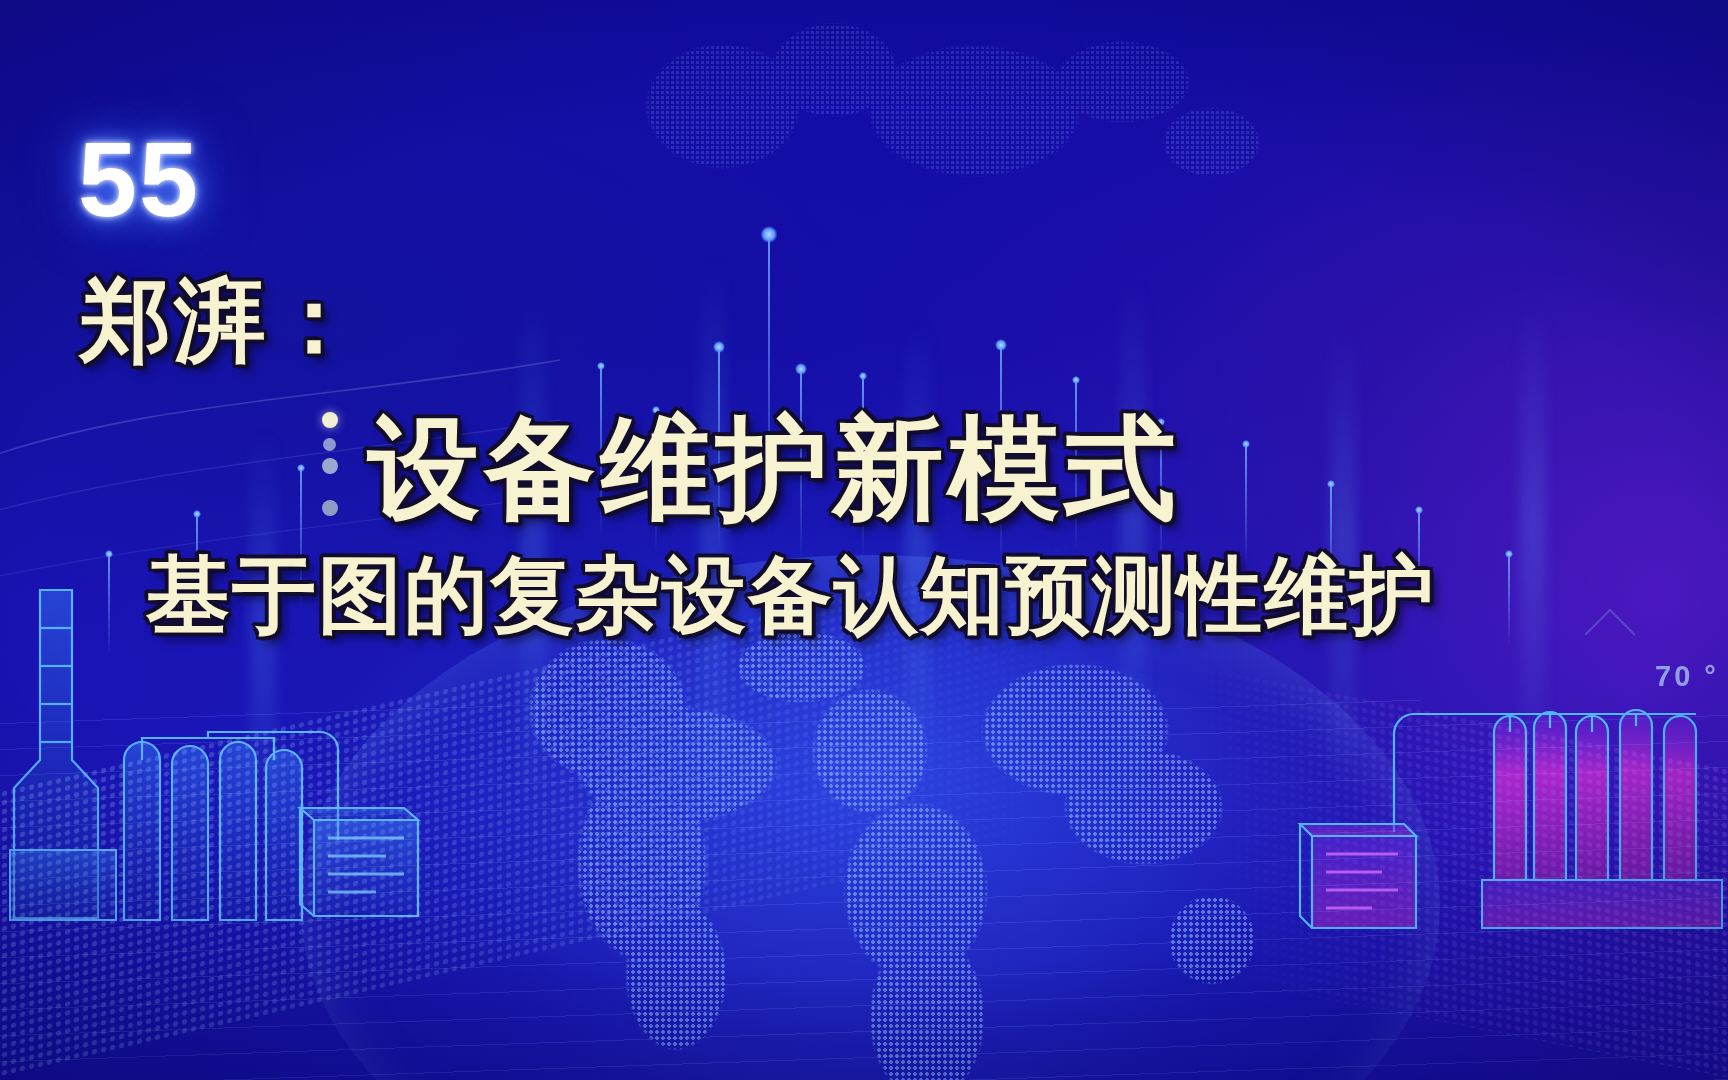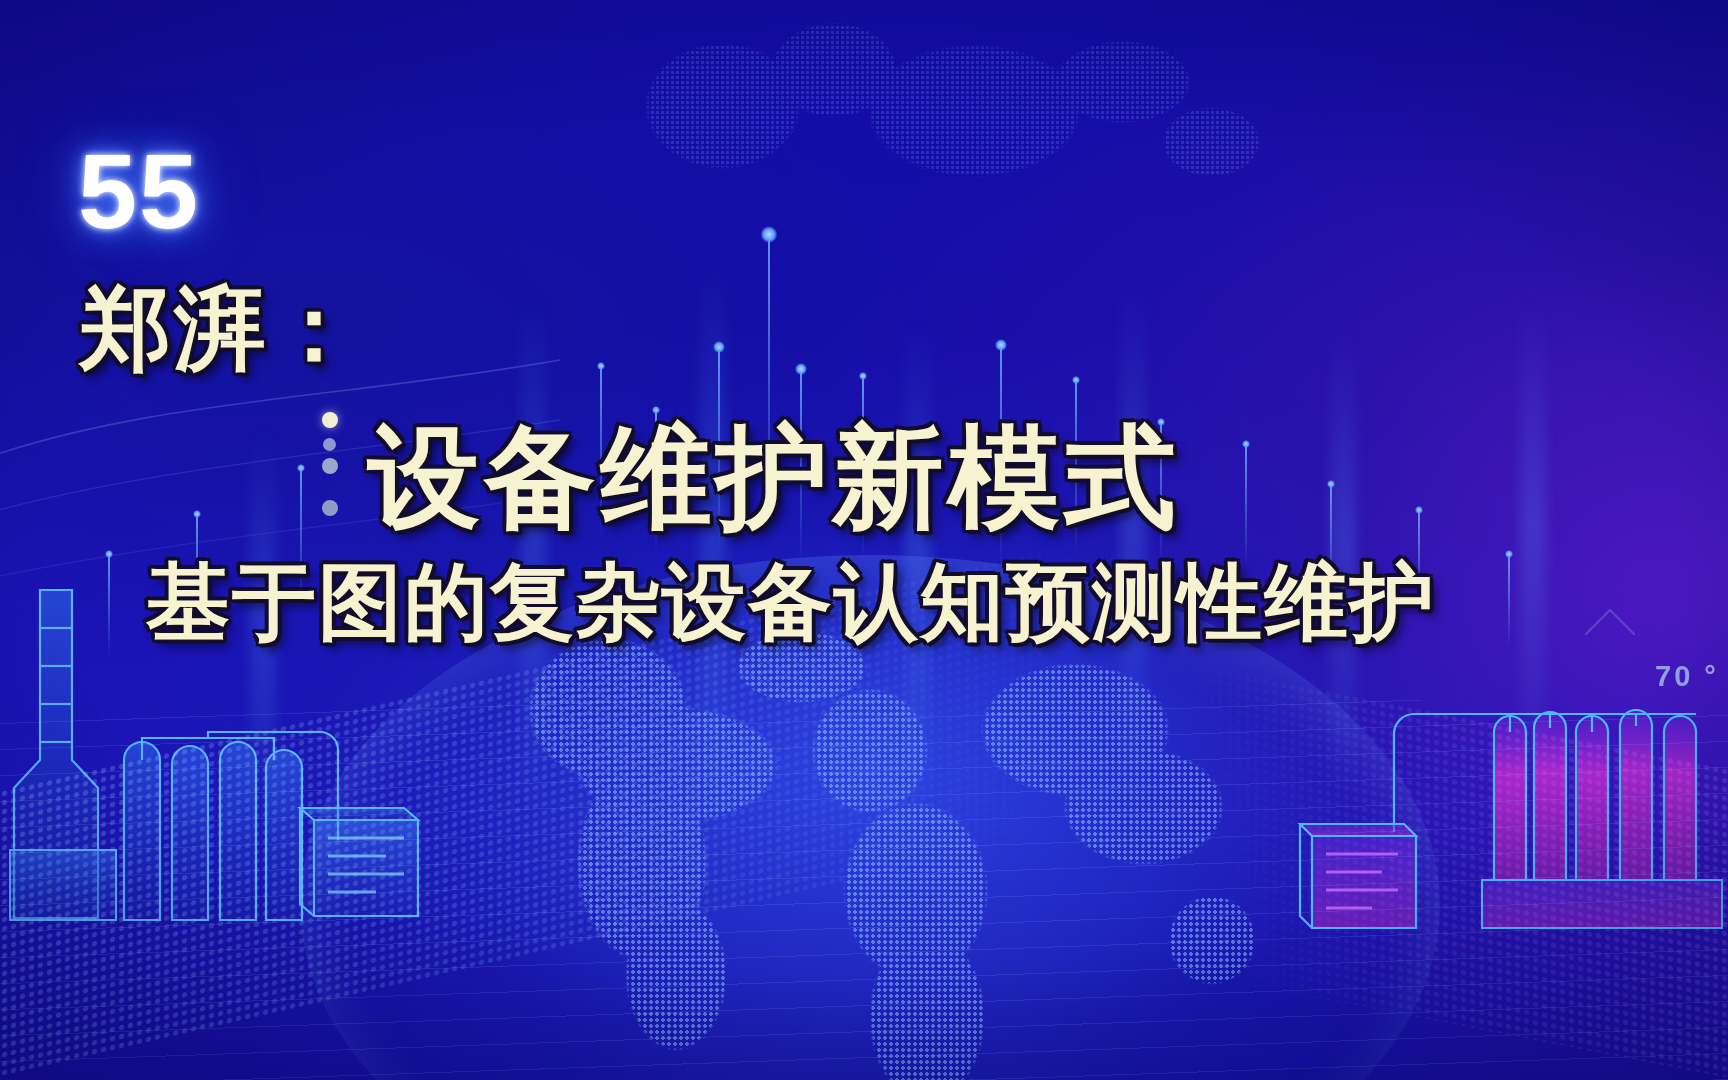--- a/index.html
+++ b/index.html
@@ -139,33 +139,33 @@
   
   #num-badge{
     position:absolute;left:78px;top:126px;
     font-size:106px;font-weight:bold;line-height:1;
     color:#ffffff;letter-spacing:2px;
     text-shadow:
       0 0 6px #ffffff,
       0 0 16px #5e8cff,
       0 0 34px #3f6cff,
       0 0 60px #2a4fe0;
-    margin-top: 12px;
   }
 
   .cn-outline{
     color:#f7f2cf;
     font-weight:bold;
     line-height:1;
     -webkit-text-stroke:0px;
     text-shadow:
       -3px 0 0 #120d2c, 3px 0 0 #120d2c, 0 -3px 0 #120d2c, 0 3px 0 #120d2c,
       -3px -3px 0 #120d2c, 3px -3px 0 #120d2c, -3px 3px 0 #120d2c, 3px 3px 0 #120d2c,
       -2px -4px 0 #120d2c, 2px 4px 0 #120d2c, 4px 2px 0 #120d2c, -4px -2px 0 #120d2c,
       6px 7px 10px rgba(0,0,0,.55);
+    font-family: Liberation Mono, monospace;
   }
 
   #speaker-name{
     position:absolute;left:80px;top:282px;
     font-size:92px;letter-spacing:2px;
   }
   #main-title{
     position:absolute;left:368px;top:422px;
     font-size:112px;letter-spacing:4px;
   }

